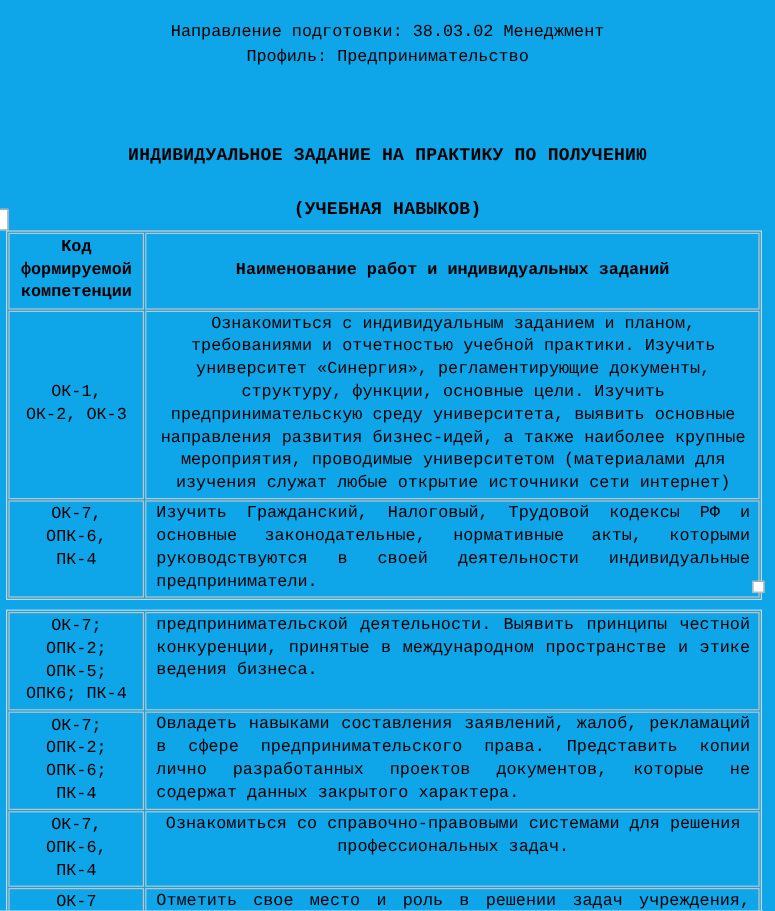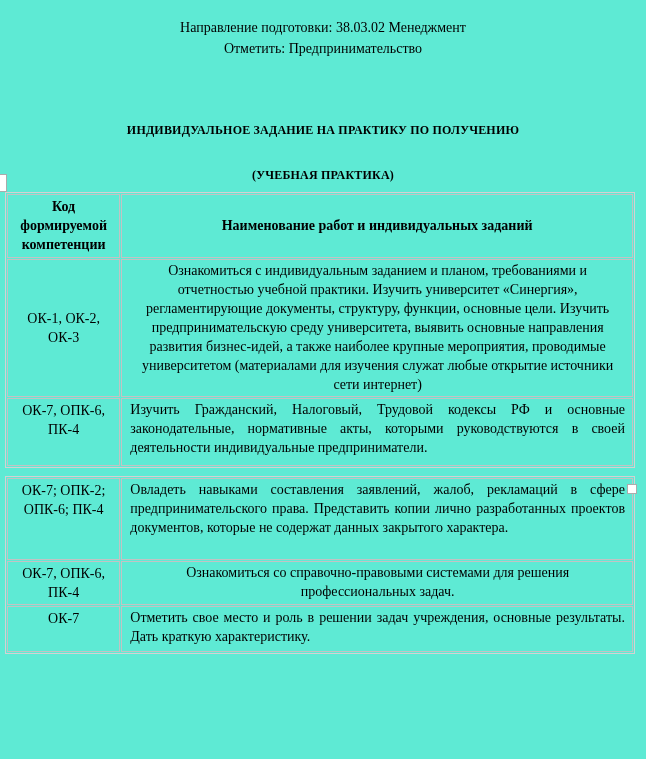--- a/index.html
+++ b/index.html
@@ -5,36 +5,36 @@
   html, body {
     margin: 0;
     padding: 0;
     background: #ffffff;
   }
   .page {
     position: relative;
     width: 646px;
     height: 759px;
     overflow: hidden;
-    background: #5eead4;
+    background: #0ea5e9;
     color: #000000;
-    font-family: Liberation Serif, serif;
+    font-family: Liberation Mono, monospace;
     font-size: 14px;
     line-height: 19px;
   }
   .subtitle {
     padding-top: 17px;
     text-align: center;
     line-height: 21px;
   }
   .doc-title {
     margin: 60px 0 0 0;
     text-align: center;
     font-weight: bold;
-    font-size: 12px;
+    font-size: 15px;
     line-height: 22.5px;
     letter-spacing: 0.2px;
   }
   table.task-table {
     border-collapse: separate;
     border-spacing: 1px;
     border: 1px solid #d2d2d2;
     margin-left: 5px;
     width: 630px;
     table-layout: fixed;
@@ -95,27 +95,27 @@
     height: 8px;
   }
 </style>
 </head>
 <body>
 
 <div class="page">
 
   <div class="subtitle">
     <div>Направление подготовки: 38.03.02 Менеджмент</div>
-    <div>Отметить: Предпринимательство</div>
+    <div>Профиль: Предпринимательство</div>
   </div>
 
   <h1 class="doc-title">
     <span>ИНДИВИДУАЛЬНОЕ ЗАДАНИЕ НА ПРАКТИКУ ПО ПОЛУЧЕНИЮ</span><br>
     <br>
-    <span>(УЧЕБНАЯ ПРАКТИКА)</span>
+    <span>(УЧЕБНАЯ НАВЫКОВ)</span>
   </h1>
 
   <table class="task-table t1">
     <colgroup>
         <col class="c-code">
         <col class="c-task">
       </colgroup>
     <tbody>
       <tr class="hr">
         <th>Код формируемой компетенции</th>
@@ -131,20 +131,24 @@
       </tr>
     </tbody>
   </table>
 
   <table class="task-table t2">
     <colgroup>
         <col class="c-code">
         <col class="c-task">
       </colgroup>
     <tbody>
+      <tr class="r0">
+        <td class="code">ОК-7; ОПК-2; ОПК-5; ОПК6; ПК-4</td>
+        <td class="task al-just">предпринимательской деятельности. Выявить принципы честной конкуренции, принятые в международном пространстве и этике ведения бизнеса.</td>
+      </tr>
       <tr class="r1">
         <td class="code">ОК-7; ОПК-2; ОПК-6; ПК-4</td>
         <td class="task al-just">Овладеть навыками составления заявлений, жалоб, рекламаций в сфере предпринимательского права. Представить копии лично разработанных проектов документов, которые не содержат данных закрытого характера.</td>
       </tr>
       <tr class="r2">
         <td class="code">ОК-7, ОПК-6, ПК-4</td>
         <td class="task al-left">Ознакомиться со справочно-правовыми системами для решения профессиональных задач.</td>
       </tr>
       <tr class="r3">
         <td class="code">ОК-7</td>

